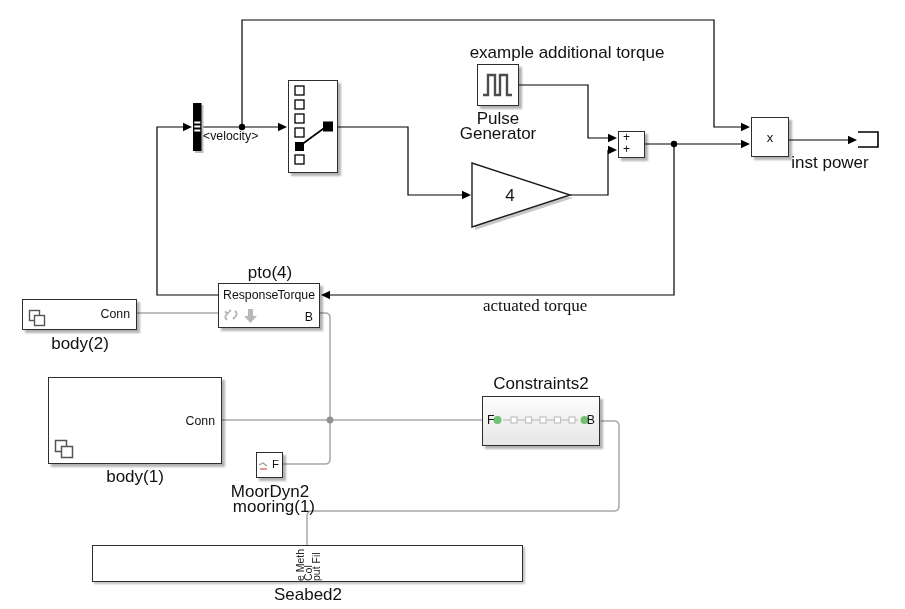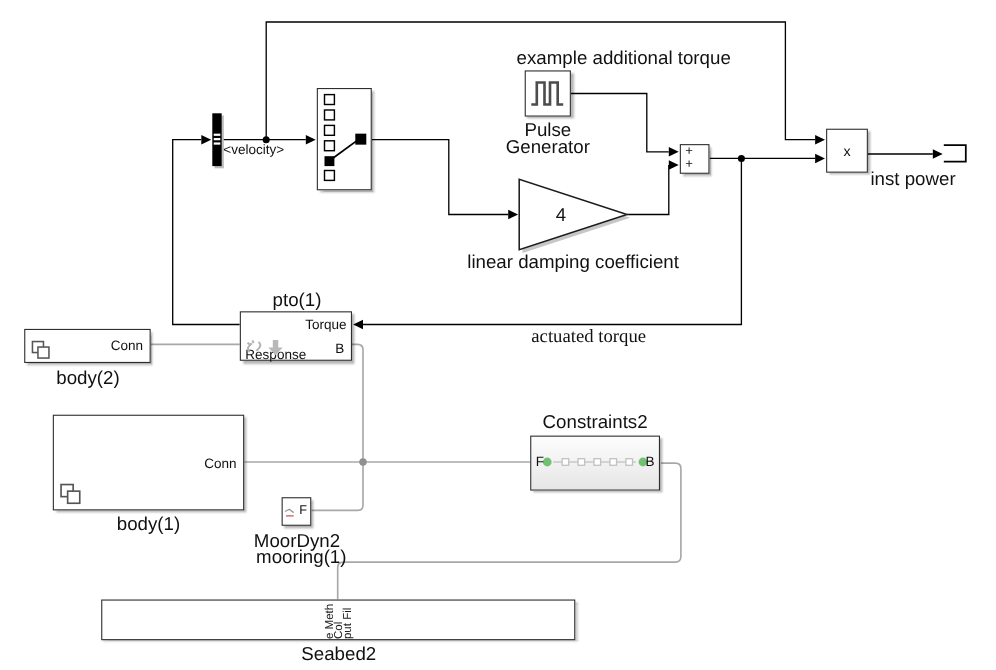--- a/index.html
+++ b/index.html
@@ -109,21 +109,21 @@
     <span class="portlbl" style="left:4px;top:-2px;font-size:12px;">+</span>
     <span class="portlbl" style="left:4px;top:10px;font-size:12px;">+</span>
   </div>
 
   <div class="blk" style="left:751px;top:117px;width:38px;height:40px;border-width:1.5px;
               display:flex;align-items:center;justify-content:center;font-size:13px;">
     <span>x</span>
   </div>
 
   <div class="blk" style="left:218px;top:283px;width:102px;height:45px;">
-    <span class="portlbl" style="left:4px;top:4px;margin-top:27px;">Response</span>
+    <span class="portlbl" style="left:4px;top:4px;">Response</span>
     <span class="portlbl" style="right:4px;top:4px;">Torque</span>
     <span class="portlbl" style="right:6px;bottom:3px;">B</span>
     <svg width="36" height="16" viewBox="0 0 36 16" style="position:absolute;left:4px;bottom:3px;">
       <g stroke="#b4b4b4" stroke-width="1.8" fill="none">
         <path d="M4,12 q-3,-2.5 -0.5,-5.5 l2.5,-2.5"></path>
         <path d="M12,3 q3,2.5 0.5,5.5 l-2.5,2.5"></path>
         <path d="M2,3.5 l2.5,2 M6.5,1.5 l1,2.5"></path>
       </g>
       <path d="M25,1 h5 v7 h4 l-6.5,7 -6.5,-7 h4 z" fill="#b8b8b8" stroke="none"></path>
     </svg>
@@ -181,28 +181,27 @@
   <div class="lbl" style="left:203px;top:129px;text-align:left;font-size:12.3px;">&lt;velocity&gt;</div>
 
   <div class="lbl" style="left:467px;top:45px;width:200px;">example additional torque</div>
 
   <div class="lbl" style="left:448px;top:111px;width:100px;">
     <span style="display:block;">Pulse</span>
     <span style="display:block;text-align:center;">Generator</span>
   </div>
 
   <div class="lbl" style="left:490px;top:188px;width:40px;z-index:3;">4</div>
-  <div class="lbl" style="left:421px;top:231px;width:200px;">linear damping coefficient</div>
 
   <div class="lbl" style="left:780px;top:155px;width:100px;">inst power</div>
 
   <div class="lbl" style="left:483px;top:298px;width:100px;font-family:Liberation Serif, serif;">actuated torque</div>
 
 
-  <div class="lbl" style="left:220px;top:265px;width:100px;">pto(1)</div>
+  <div class="lbl" style="left:220px;top:265px;width:100px;">pto(4)</div>
 
   <div class="lbl" style="left:30px;top:336px;width:100px;">body(2)</div>
 
   <div class="lbl" style="left:85px;top:469px;width:100px;">body(1)</div>
 
   <div class="lbl" style="left:225px;top:484px;width:90px;">MoorDyn2</div>
   <div class="lbl" style="left:223px;top:499px;width:92px;text-align:right;">mooring(1)</div>
 
   <div class="lbl" style="left:486px;top:376px;width:110px;">Constraints2</div>
 

